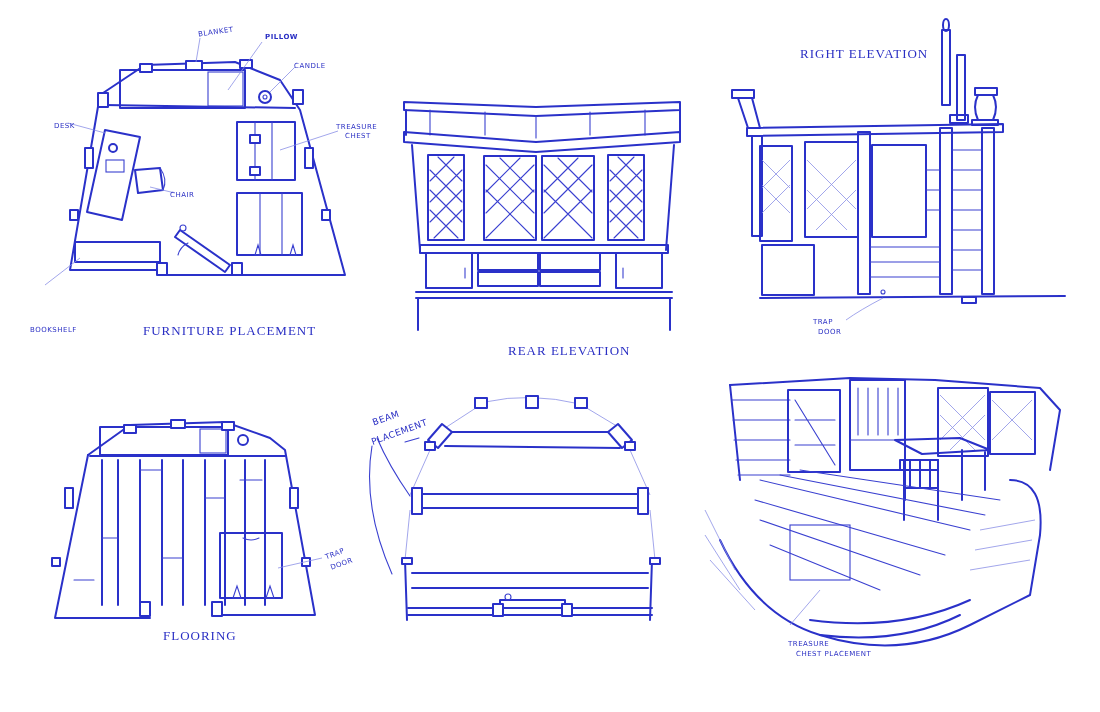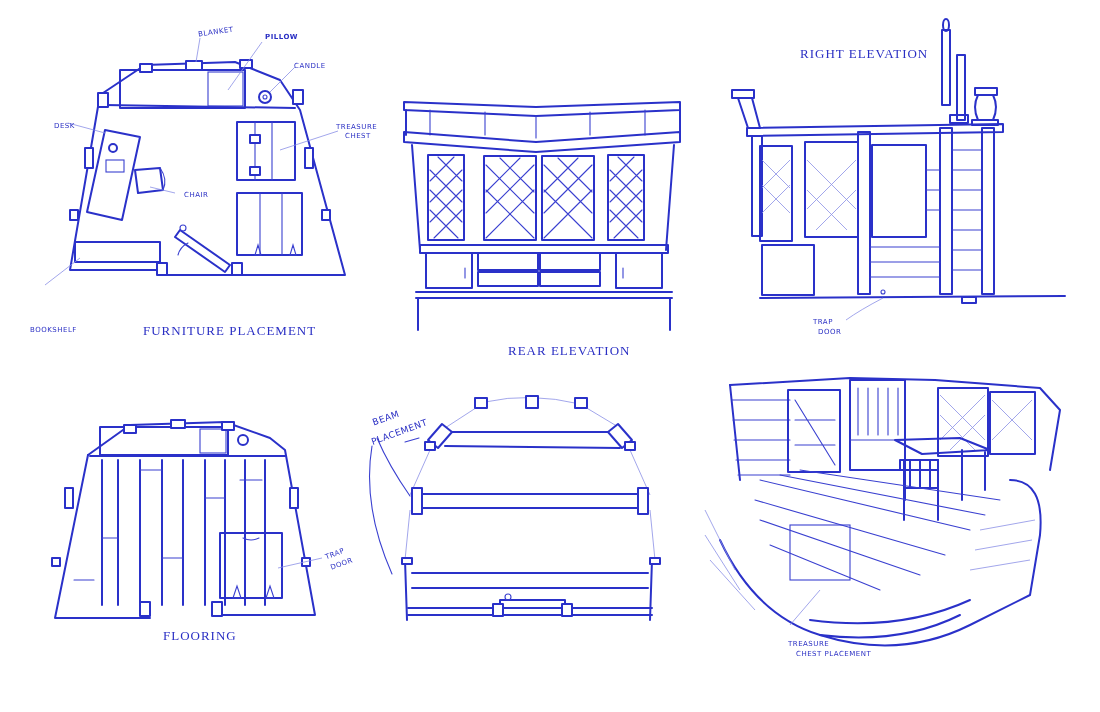--- a/index.html
+++ b/index.html
@@ -74,21 +74,21 @@
     <line class="f" x1="338" y1="131" x2="280" y2="150"></line>
     <line class="f" x1="175" y1="193" x2="150" y2="187"></line>
     <line class="f" x1="45" y1="285" x2="80" y2="258"></line>
   </svg>
   <span class="lbl" style="left:198px;top:28px;transform:rotate(-8deg);">Blanket</span>
   <span class="lbl" style="left:265px;top:33px;font-weight:bold;">Pillow</span>
   <span class="lbl" style="left:294px;top:62px;">Candle</span>
   <span class="lbl" style="left:54px;top:122px;">Desk</span>
   <span class="lbl" style="left:336px;top:123px;">Treasure</span>
   <span class="lbl" style="left:345px;top:132px;">Chest</span>
-  <span class="lbl" style="left:184px;top:191px;">Chair</span>
+  <span class="lbl" style="left:170px;top:191px;">Chair</span>
   <span class="lbl" style="left:30px;top:287px;margin-top:39px;">Bookshelf</span>
   <span class="cap" style="left:143px;top:323px;">Furniture Placement</span>
 </div>
 
 <div class="panel" style="left:390px;top:90px;width:310px;height:270px;">
   <svg width="310" height="270">
     <path class="s" d="M14,12 L146,17 L290,12 L290,20 L146,26 L14,20 Z"></path>
     <path class="s" d="M16,20 L16,45 M290,20 L290,45"></path>
     <line class="t" x1="40" y1="20" x2="40" y2="45"></line>
       <line class="t" x1="95" y1="22" x2="95" y2="45"></line>

